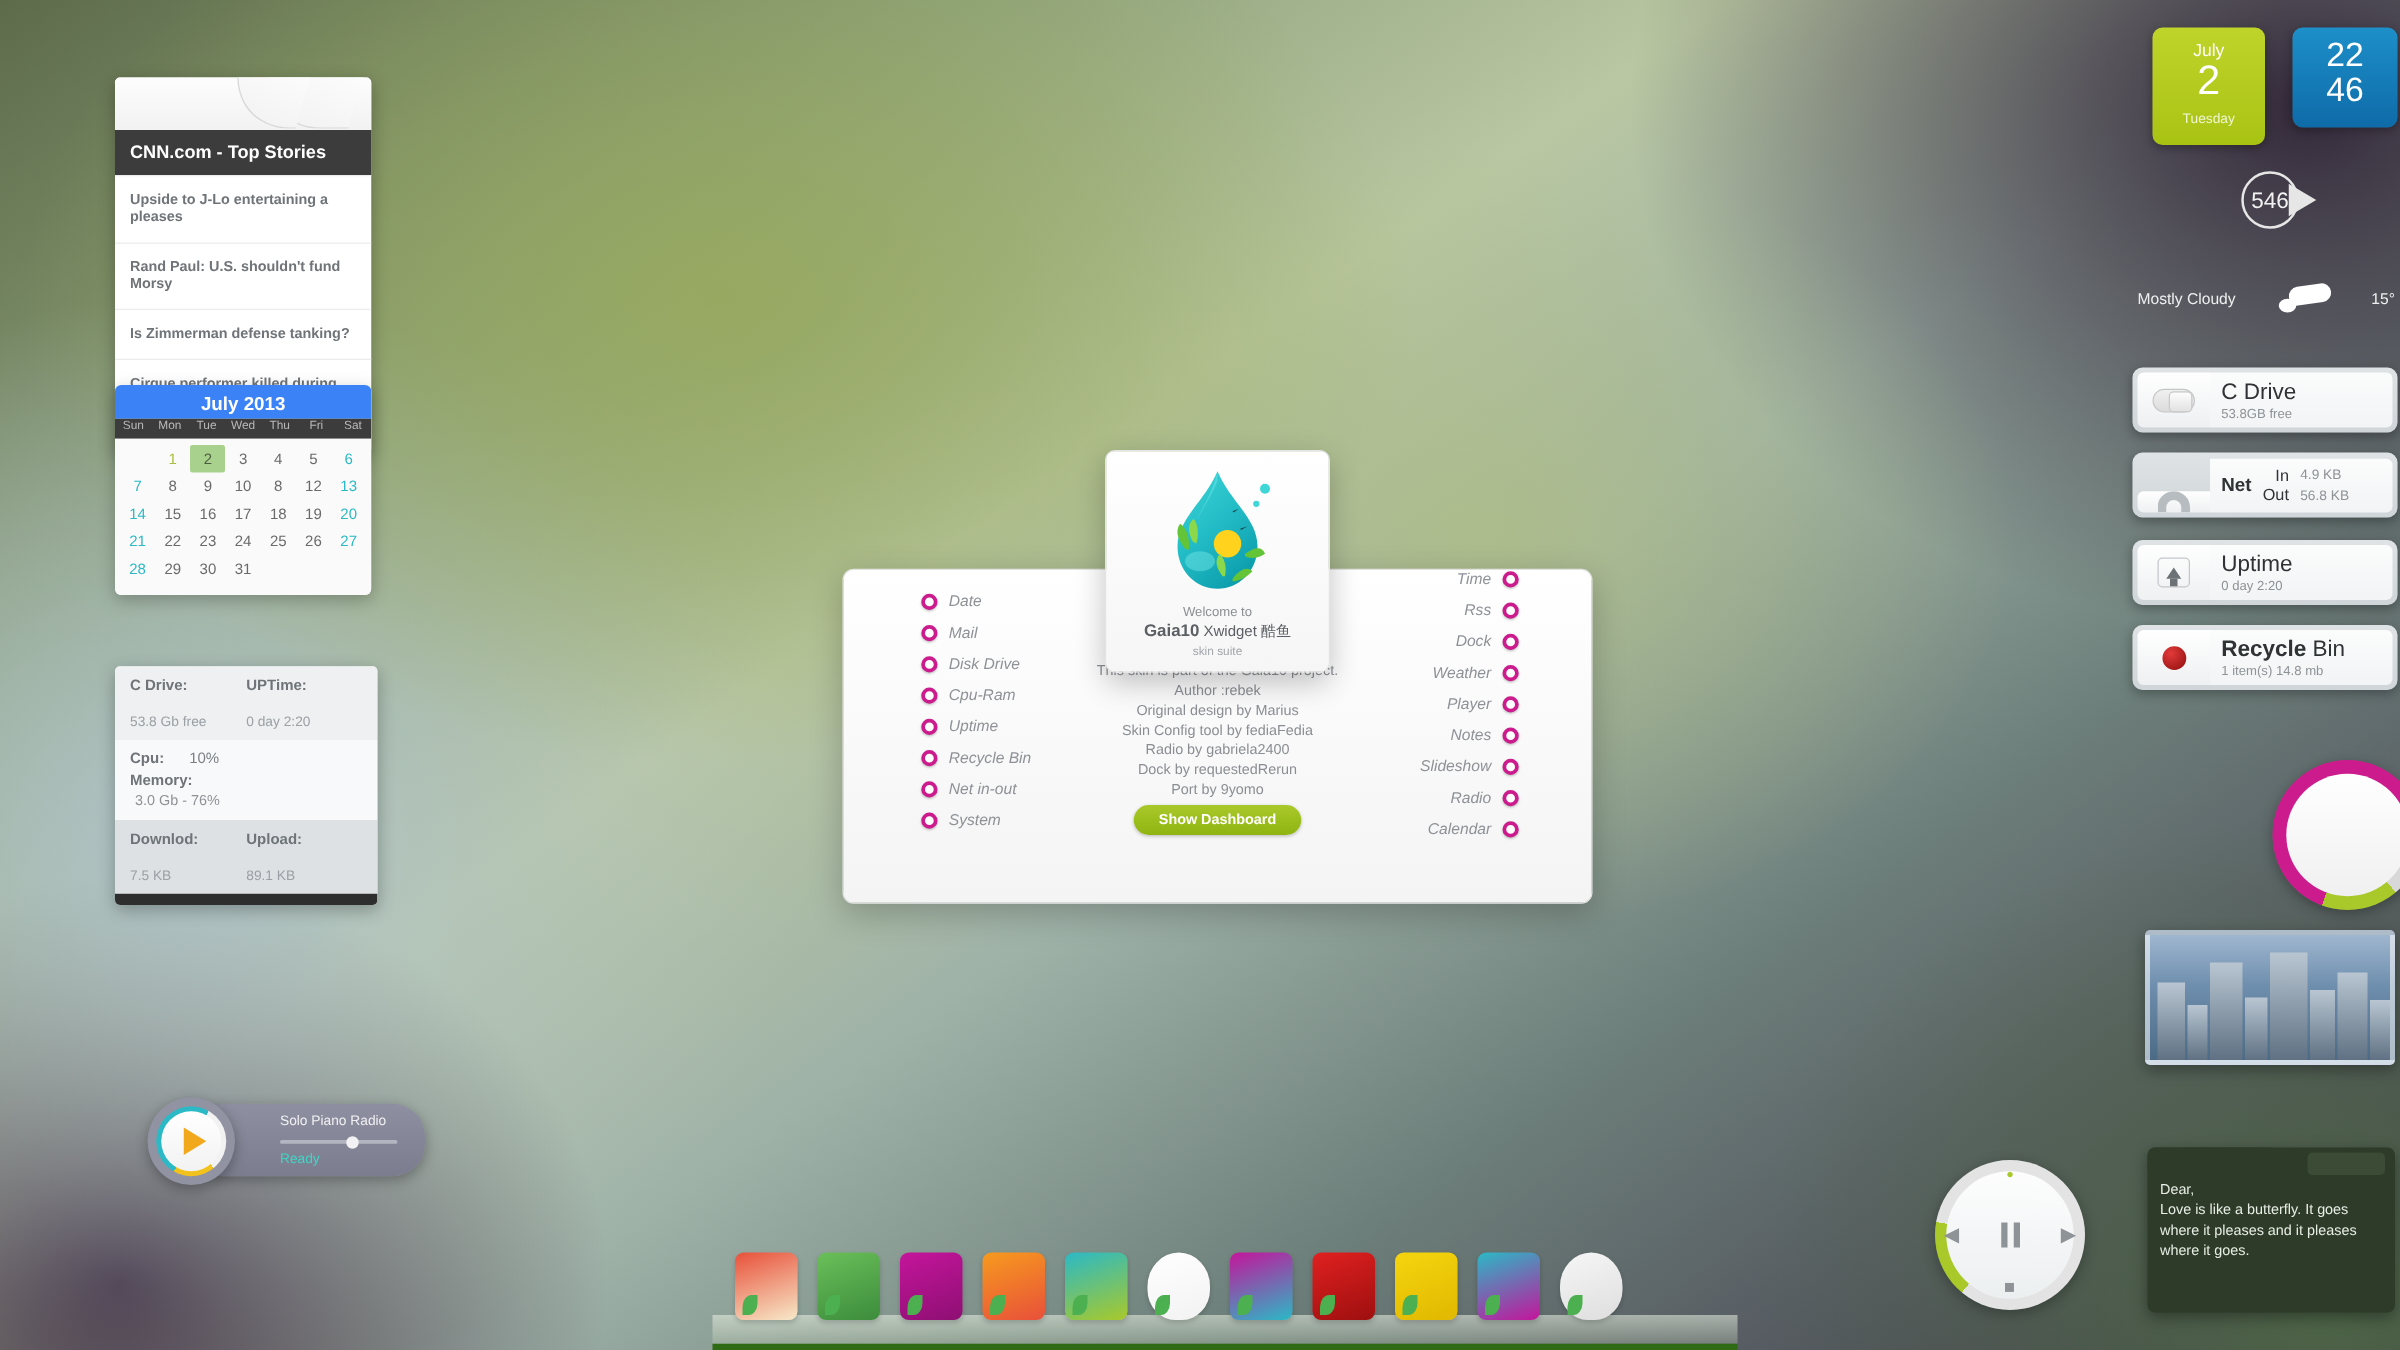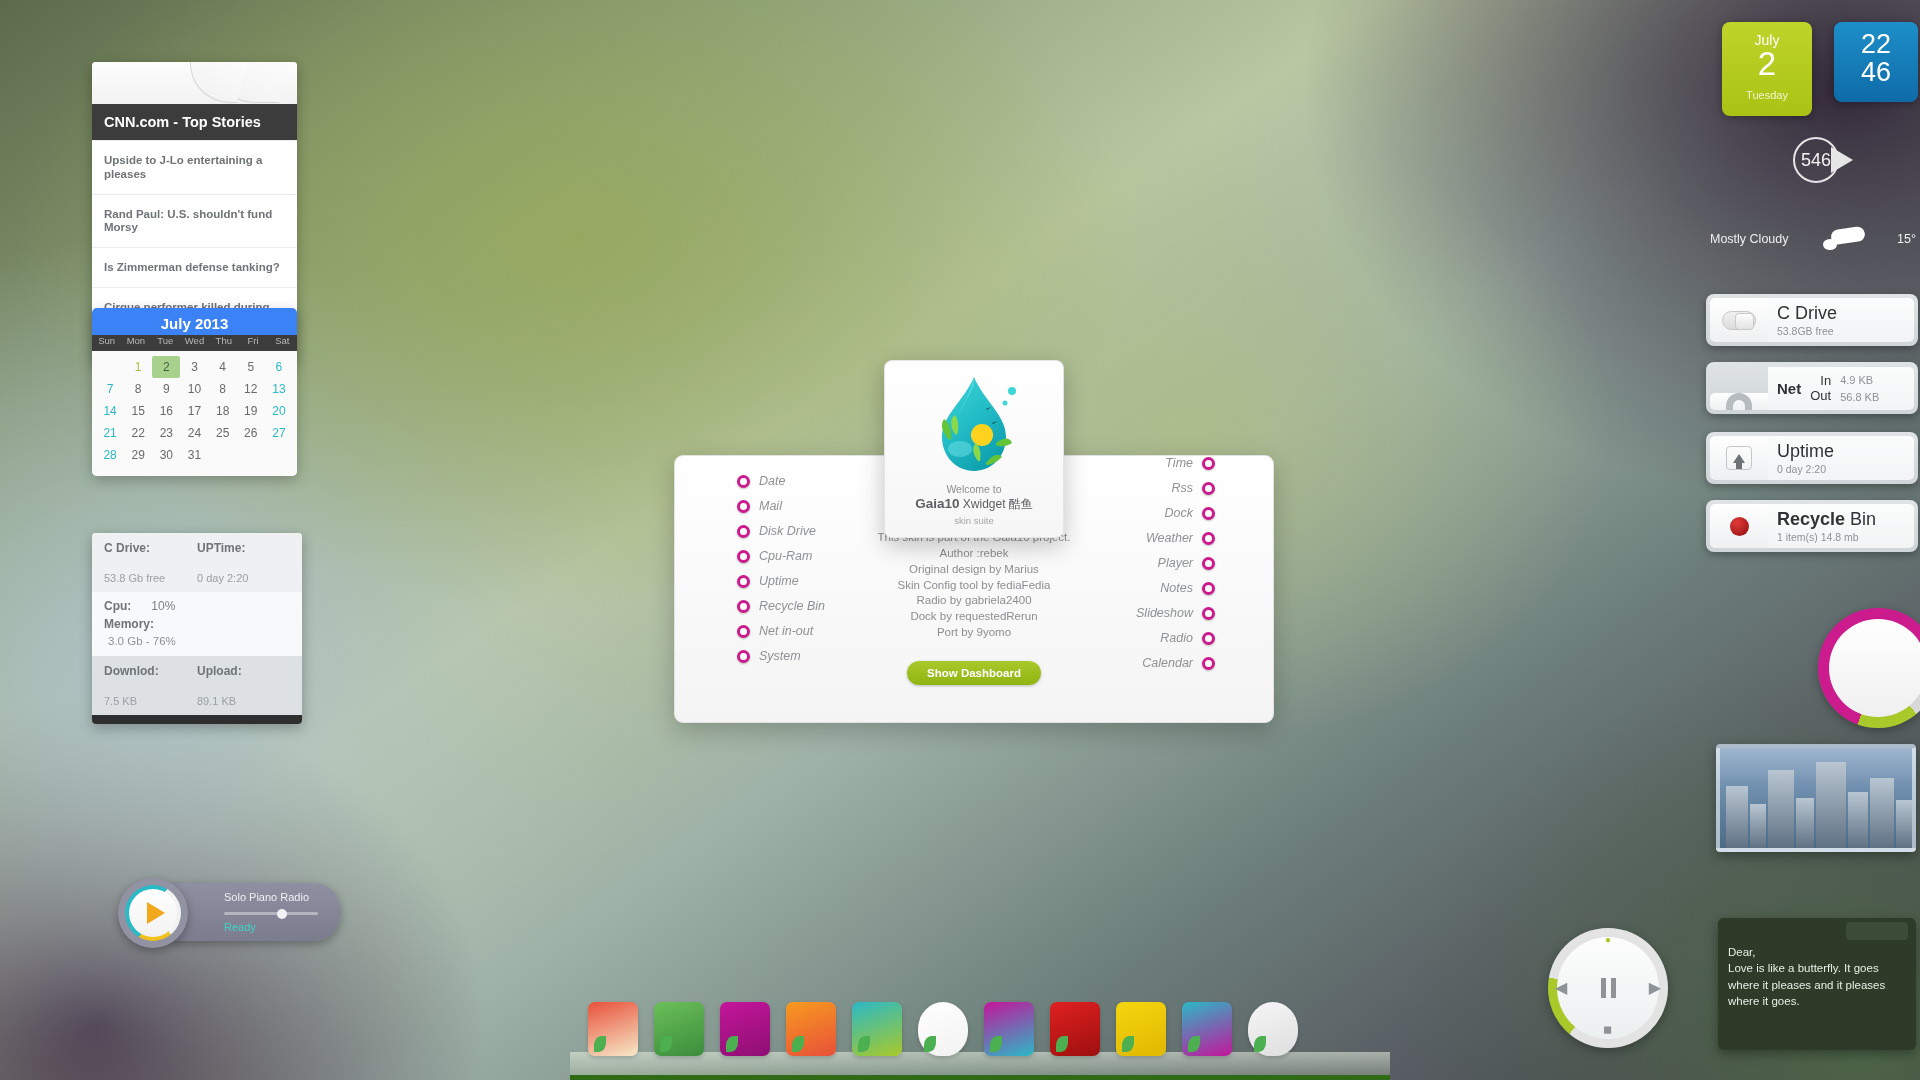--- a/index.html
+++ b/index.html
@@ -131,21 +131,21 @@
     flex: none;
   }
   #dash-center {
     position: absolute; left: 50%; transform: translateX(-50%);
     top: 46px; width: 240px; text-align: center;
   }
   #about-head { font-size: 11.5px; color: #8b8f93; }
   #about-title { font-size: 12px; font-weight: bold; color: #6e7276; margin-top: 2px;}
   .about-line { font-size: 11.5px; color: #8b8f93; line-height: 1.38; }
   #show-dashboard-btn {
-    display: inline-block; margin-top: 20px;
+    display: inline-block; margin-top: 3px;
     background: linear-gradient(#a9c92a, #8fb411);
     color: #fff; font-size: 11.5px; font-weight: bold;
     padding: 6px 20px; border-radius: 12px; border: none;
     box-shadow: 0 1px 3px rgba(0,0,0,0.25);
     cursor: pointer; font-family: "Liberation Sans", sans-serif;
   }
 
   
   #welcome-card {
     position: absolute; left: 884px; top: 360px; width: 180px; height: 178px;

